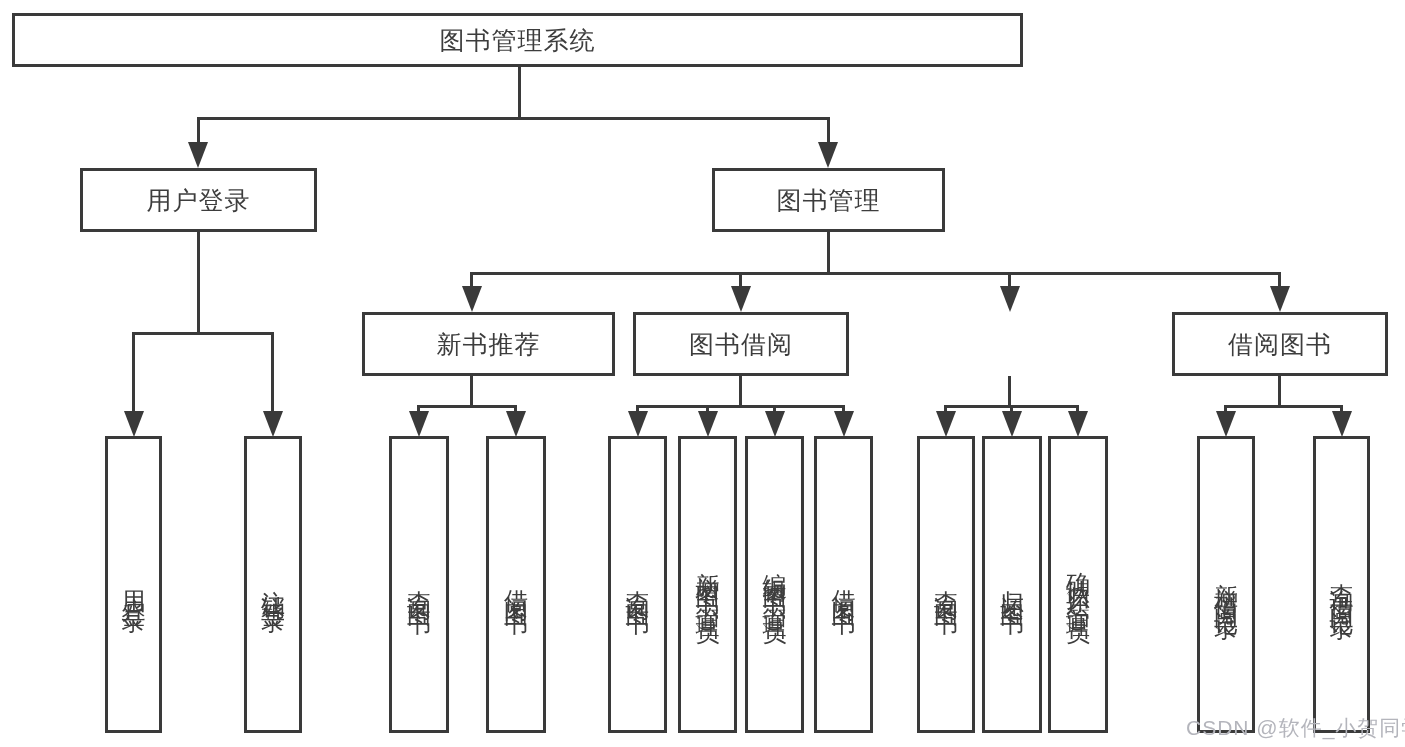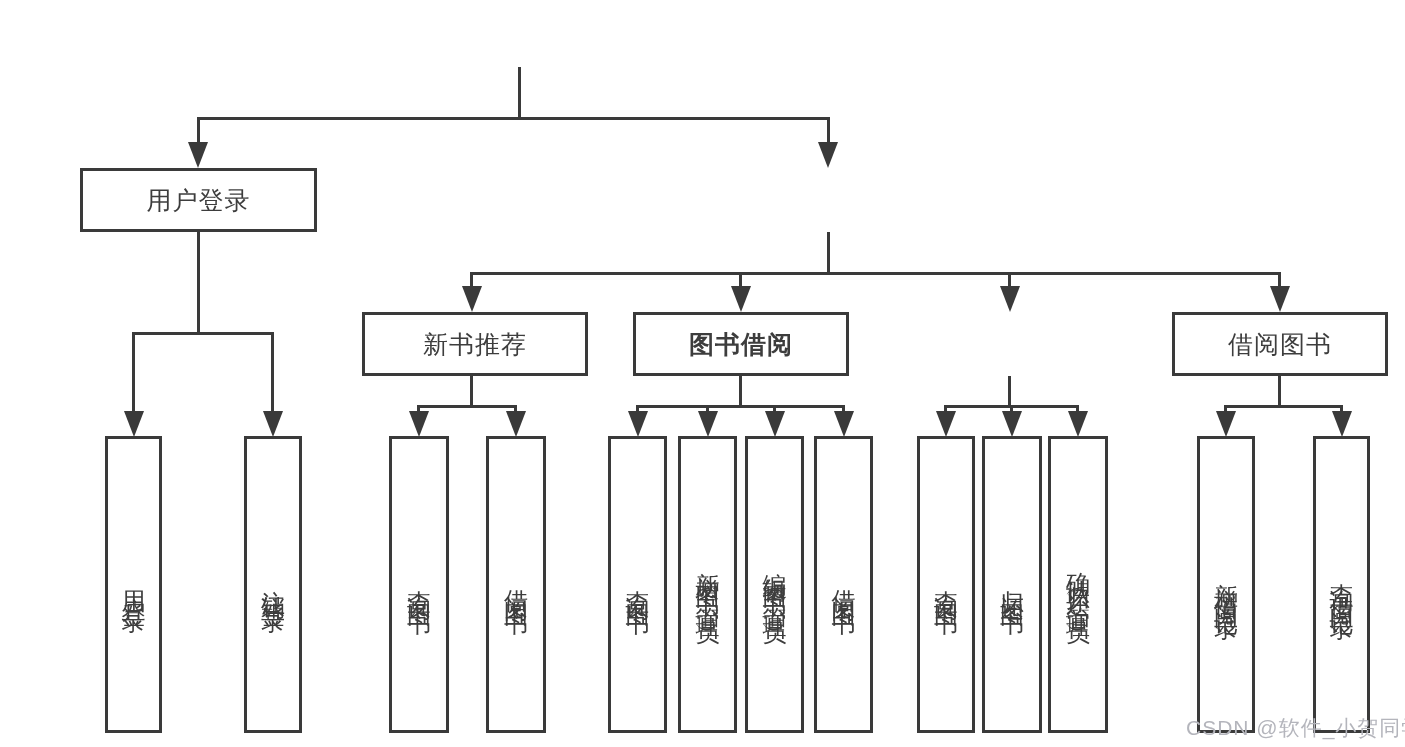--- a/index.html
+++ b/index.html
@@ -60,54 +60,60 @@
     letter-spacing:1px;
     white-space:nowrap;
     z-index:5;
   }
 </style>
 </head>
 <body>
 
 <div id="canvas">
 
+  <div class="node" style="left:12px;top:13px;width:1011px;height:54px;">
+    <span>图书管理系统</span>
+  </div>
 
   <div class="v" style="left:518px;top:67px;height:53px;"></div>
   <div class="h" style="left:197px;top:117px;width:633px;"></div>
   <div class="v" style="left:197px;top:117px;height:26px;"></div>
   <div class="ah" style="left:188px;top:142px;"></div>
   <div class="v" style="left:827px;top:117px;height:26px;"></div>
   <div class="ah" style="left:818px;top:142px;"></div>
 
   <div class="node" style="left:80px;top:168px;width:237px;height:64px;">
     <span>用户登录</span>
+  </div>
+  <div class="node" style="left:712px;top:168px;width:233px;height:64px;">
+    <span>图书管理</span>
   </div>
 
   <div class="v" style="left:197px;top:232px;height:102px;"></div>
   <div class="h" style="left:132px;top:332px;width:142px;"></div>
   <div class="v" style="left:132px;top:332px;height:81px;"></div>
   <div class="ah" style="left:124px;top:411px;"></div>
   <div class="v" style="left:271px;top:332px;height:81px;"></div>
   <div class="ah" style="left:263px;top:411px;"></div>
 
   <div class="v" style="left:827px;top:232px;height:43px;"></div>
   <div class="h" style="left:470px;top:272px;width:811px;"></div>
   <div class="v" style="left:470px;top:272px;height:16px;"></div>
   <div class="ah" style="left:462px;top:286px;"></div>
   <div class="v" style="left:739px;top:272px;height:16px;"></div>
   <div class="ah" style="left:731px;top:286px;"></div>
   <div class="v" style="left:1008px;top:272px;height:16px;"></div>
   <div class="ah" style="left:1000px;top:286px;"></div>
   <div class="v" style="left:1278px;top:272px;height:16px;"></div>
   <div class="ah" style="left:1270px;top:286px;"></div>
 
-  <div class="node" style="left:362px;top:312px;width:226px;height:64px;">
+  <div class="node" style="left:362px;top:312px;width:253px;height:64px;">
     <span>新书推荐</span>
   </div>
-  <div class="node" style="left:633px;top:312px;width:216px;height:64px;font-weight:bold;">
+  <div class="node" style="left:633px;top:312px;width:216px;height:64px;">
     <span>图书借阅</span>
   </div>
   <div class="node" style="left:1172px;top:312px;width:216px;height:64px;">
     <span>借阅图书</span>
   </div>
 
   <div class="v" style="left:470px;top:376px;height:32px;"></div>
   <div class="h" style="left:417px;top:405px;width:100px;"></div>
   <div class="v" style="left:417px;top:405px;height:8px;"></div>
   <div class="ah" style="left:409px;top:411px;"></div>

